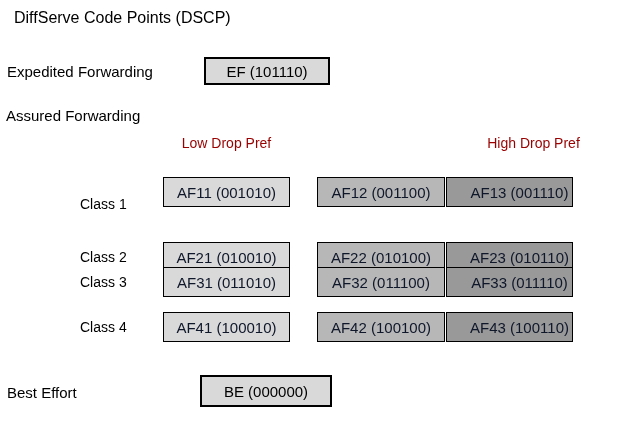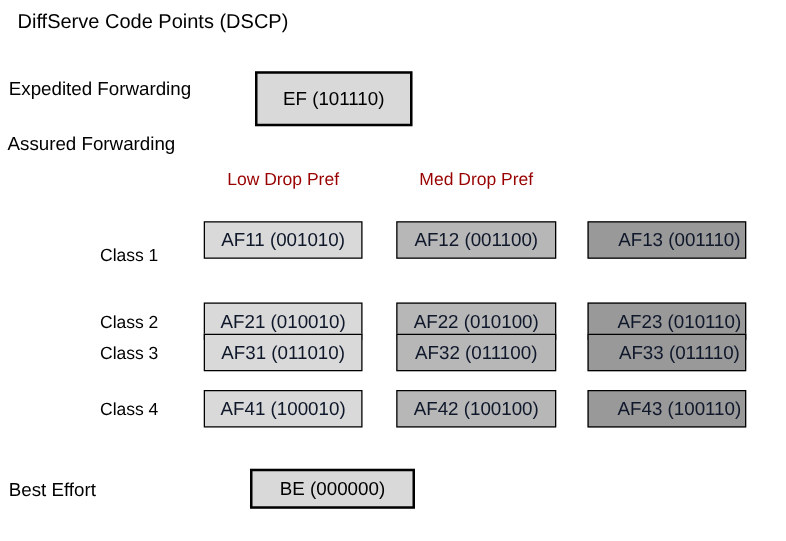--- a/index.html
+++ b/index.html
@@ -35,21 +35,21 @@
     box-sizing: border-box;
     display: flex;
     align-items: center;
     justify-content: center;
     font-size: 15px;
     color: #000000;
     background: var(--light-gray);
     border: 2px solid var(--border-color);
     white-space: nowrap;
   }
-  .ef-box { left: 204px; top: 57px; width: 126px; height: 44px; }
+  .ef-box { left: 204px; top: 57px; width: 126px; height: 28px; }
   .be-box { left: 200px; top: 375px; width: 132px; height: 32px; }
   .col-header {
     top: 135px;
     height: 17px;
     font-size: 14px;
     color: var(--header-red);
     text-align: center;
     white-space: nowrap;
   }
   .col-header.c0 { left: 163px; width: 127px; }
@@ -69,21 +69,21 @@
     display: flex;
     align-items: center;
     justify-content: center;
     font-size: 15px;
     color: #0f172a;
     border: 1.5px solid var(--border-color);
     white-space: nowrap;
   }
   .af-box.c0 { left: 163px; background: var(--light-gray); }
   .af-box.c1 { left: 317px; width: 128px; background: var(--medium-gray); }
-  .af-box.c2 { left: 470px; background: var(--dark-gray); padding-left: 20px; }
+  .af-box.c2 { left: 446px; background: var(--dark-gray); padding-left: 20px; }
   .r0 { top: 177px; }
   .r1 { top: 222px; margin-top: 20px; }
   .r2 { top: 267px; }
   .r3 { top: 312px; }
   .class-label.r0 { top: 196px; }
   .class-label.r1 { top: 229px; }
   .class-label.r2 { top: 274px; }
   .class-label.r3 { top: 319px; }
 </style>
 </head>
@@ -92,21 +92,21 @@
 <div class="canvas">
 
   <div class="abs title">DiffServe Code Points (DSCP)</div>
 
   <div class="abs section-label ef-label">Expedited Forwarding</div>
   <div class="abs code-box ef-box">EF (101110)</div>
 
   <div class="abs section-label af-label">Assured Forwarding</div>
 
   <div class="abs col-header c0">Low Drop Pref</div>
-  <div class="abs col-header c1">Med Drop Pref</div>
+  <div class="abs col-header c2">High Drop Pref</div>
 
   <div class="abs class-label r0">Class 1</div>
   <div class="abs af-box c0 r0">AF11 (001010)</div>
   <div class="abs af-box c1 r0">AF12 (001100)</div>
   <div class="abs af-box c2 r0">AF13 (001110)</div>
 
   <div class="abs class-label r1">Class 2</div>
   <div class="abs af-box c0 r1">AF21 (010010)</div>
   <div class="abs af-box c1 r1">AF22 (010100)</div>
   <div class="abs af-box c2 r1">AF23 (010110)</div>

